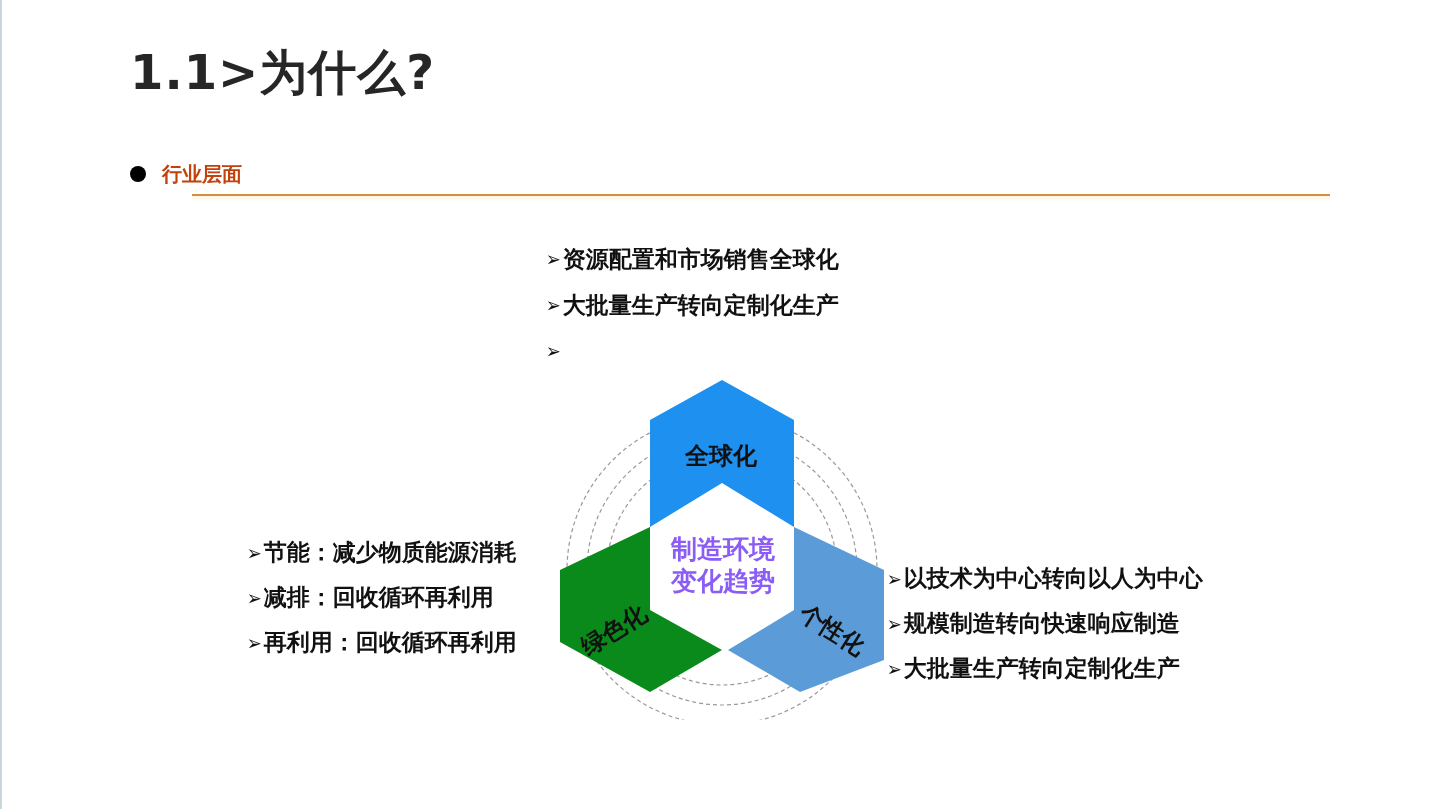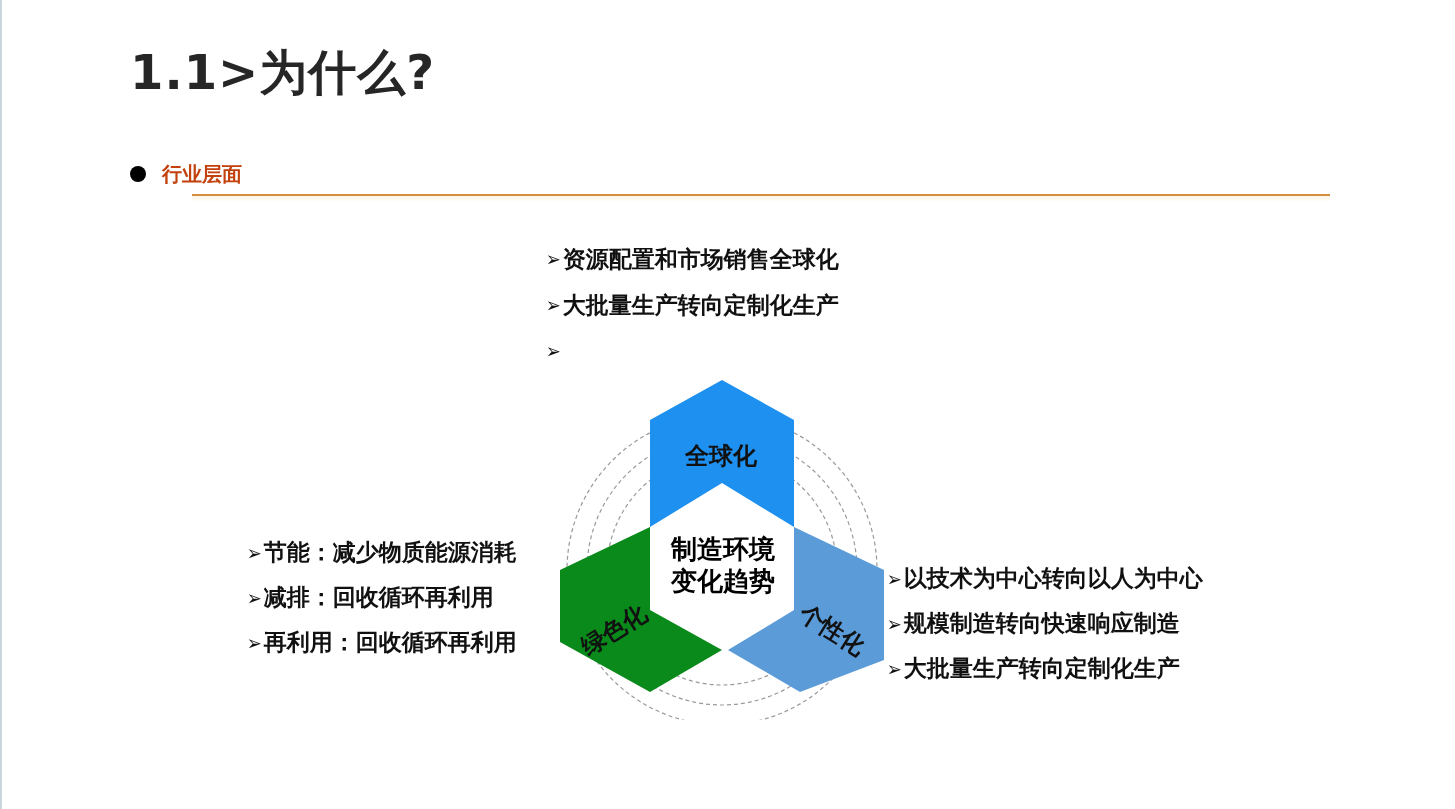--- a/index.html
+++ b/index.html
@@ -112,21 +112,21 @@
       font-size: 24px;
       white-space: nowrap;
     }
     .center-label {
       position: absolute;
       left: 98px;
       top: 163px;
       width: 150px;
       text-align: center;
       font-weight: bold;
-      color: #000000;
+      color: #8b5cf6;
       font-size: 26px;
       line-height: 32px;
     }
   </style>
 </head>
 <body>
 
 <div class="slide">
   <div class="left-edge"></div>
 

